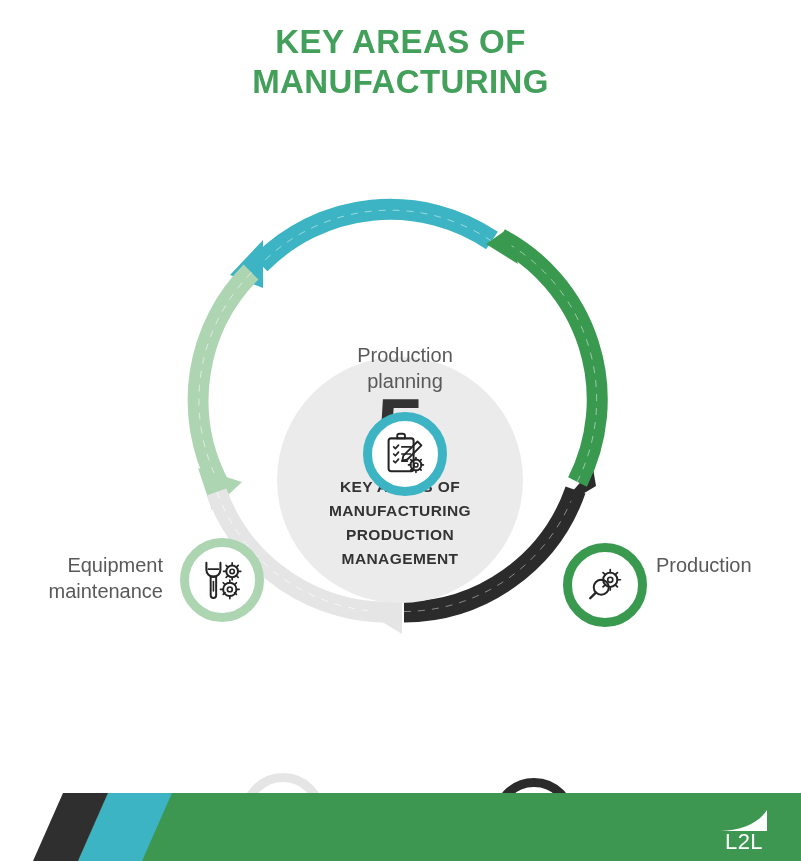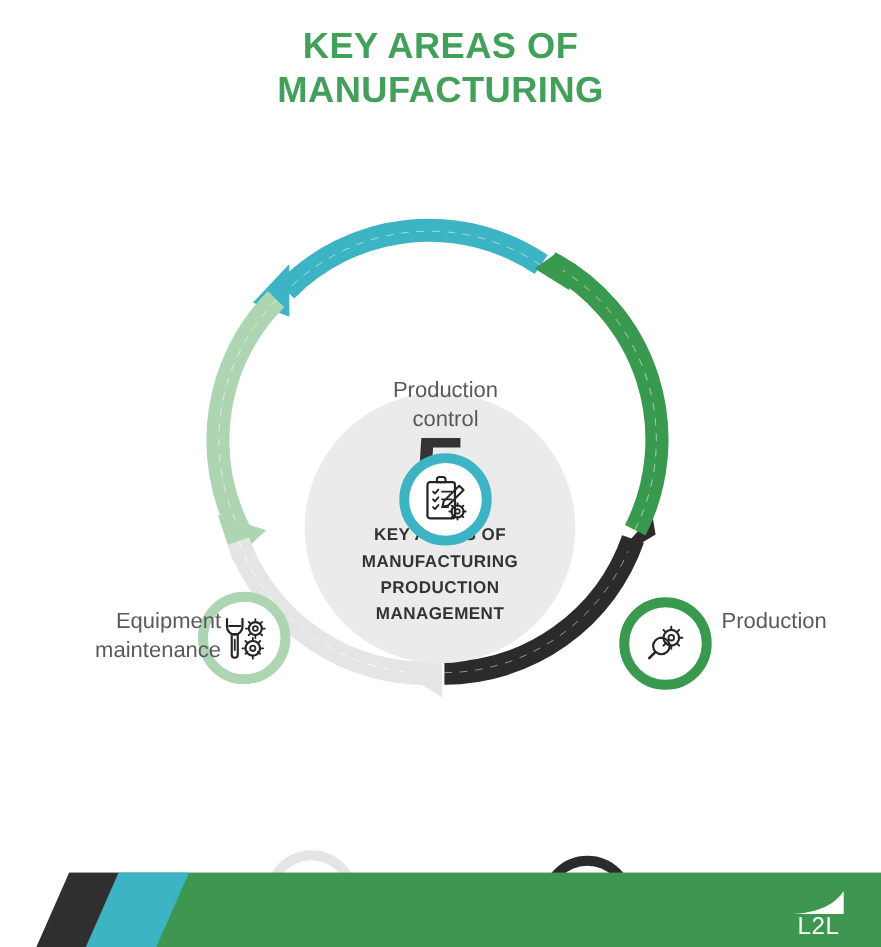--- a/index.html
+++ b/index.html
@@ -102,21 +102,21 @@
   
   .node-label {
     position: absolute;
     color: #59595b;
     font-size: 20px;
     line-height: 26px;
     font-weight: normal;
   }
   #label-planning     { left: 315px; top: 182px; width: 180px; text-align: center; }
   #label-control      { left: 656px; top: 392px; width: 140px; text-align: left; }
-  #label-maintenance  { left: 0px;   top: 392px; width: 163px; text-align: right; padding-left: 38px; }
+  #label-maintenance  { left: 0px;   top: 392px; width: 163px; text-align: right; }
 
   
   #footer {
     position: absolute;
     left: 0;
     bottom: 0;
     width: 801px;
     height: 68px;
     overflow: hidden;
   }
@@ -202,21 +202,21 @@
         <circle cx="46" cy="46" r="7" stroke-width="2.4"></circle>
         <path d="M46 36.5 v3 M46 52.5 v3 M36.5 46 h3 M52.5 46 h3
                  M39.3 39.3 l2.1 2.1 M50.6 50.6 l2.1 2.1
                  M52.7 39.3 l-2.1 2.1 M41.4 50.6 l-2.1 2.1" stroke-width="2.2"></path>
         <circle cx="46" cy="46" r="2.6" stroke-width="2"></circle>
       </svg>
     </span>
   </div>
   <div class="node-label" id="label-planning">
     <div>Production</div>
-    <div>control</div>
+    <div>planning</div>
   </div>
 
   <div class="node" id="node-control">
     <span>
       <svg width="48" height="48" viewBox="0 0 64 64" fill="none" stroke="#242424" stroke-width="2.6" stroke-linecap="round" stroke-linejoin="round">
         <circle cx="39" cy="25" r="9.5"></circle>
         <circle cx="39" cy="25" r="3.4" stroke-width="2.2"></circle>
         <path d="M39 11.5 v4 M39 34.5 v4 M25.5 25 h4 M48.5 25 h4
                  M29.4 15.4 l2.9 2.9 M45.7 31.7 l2.9 2.9
                  M48.6 15.4 l-2.9 2.9 M32.3 31.7 l-2.9 2.9" stroke-width="2.3"></path>

